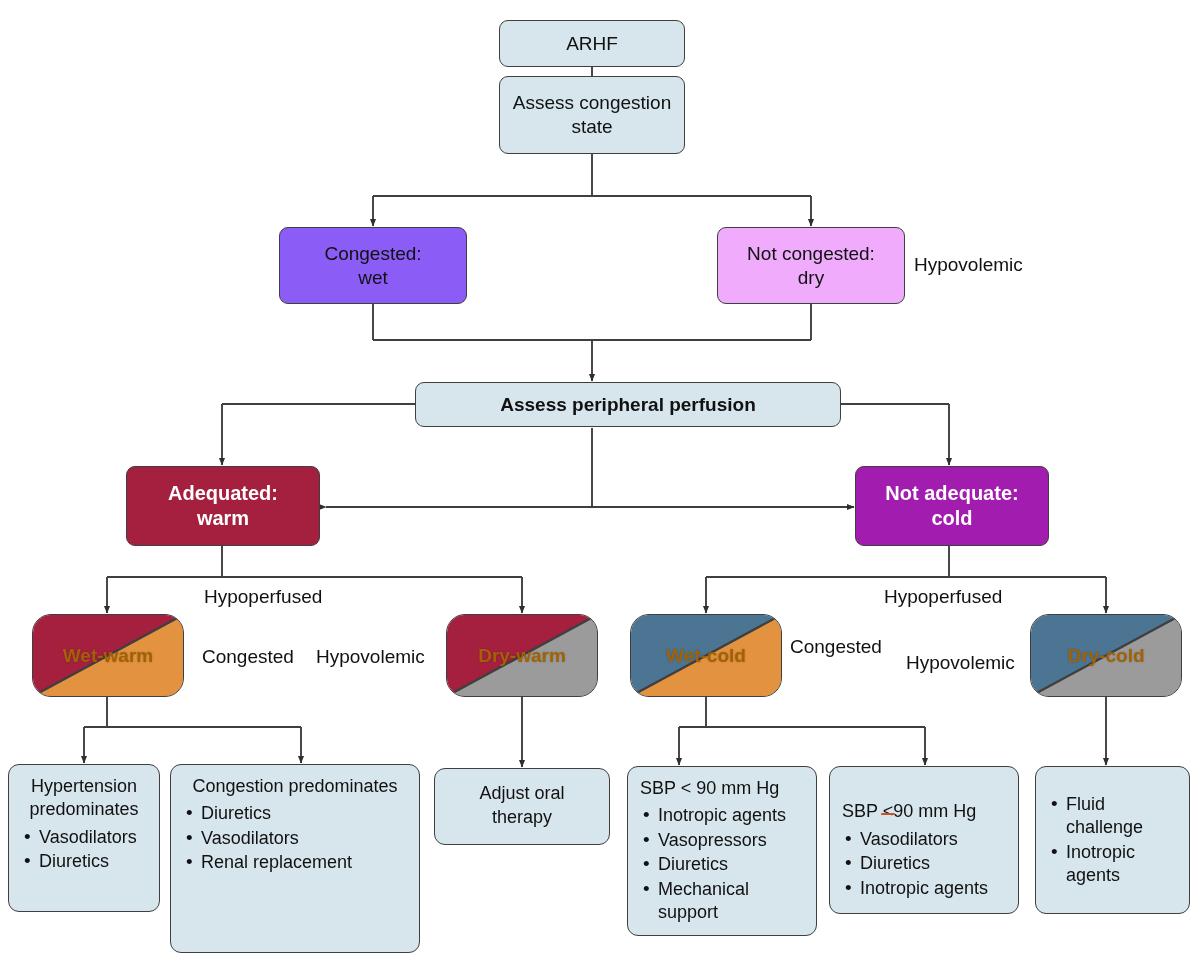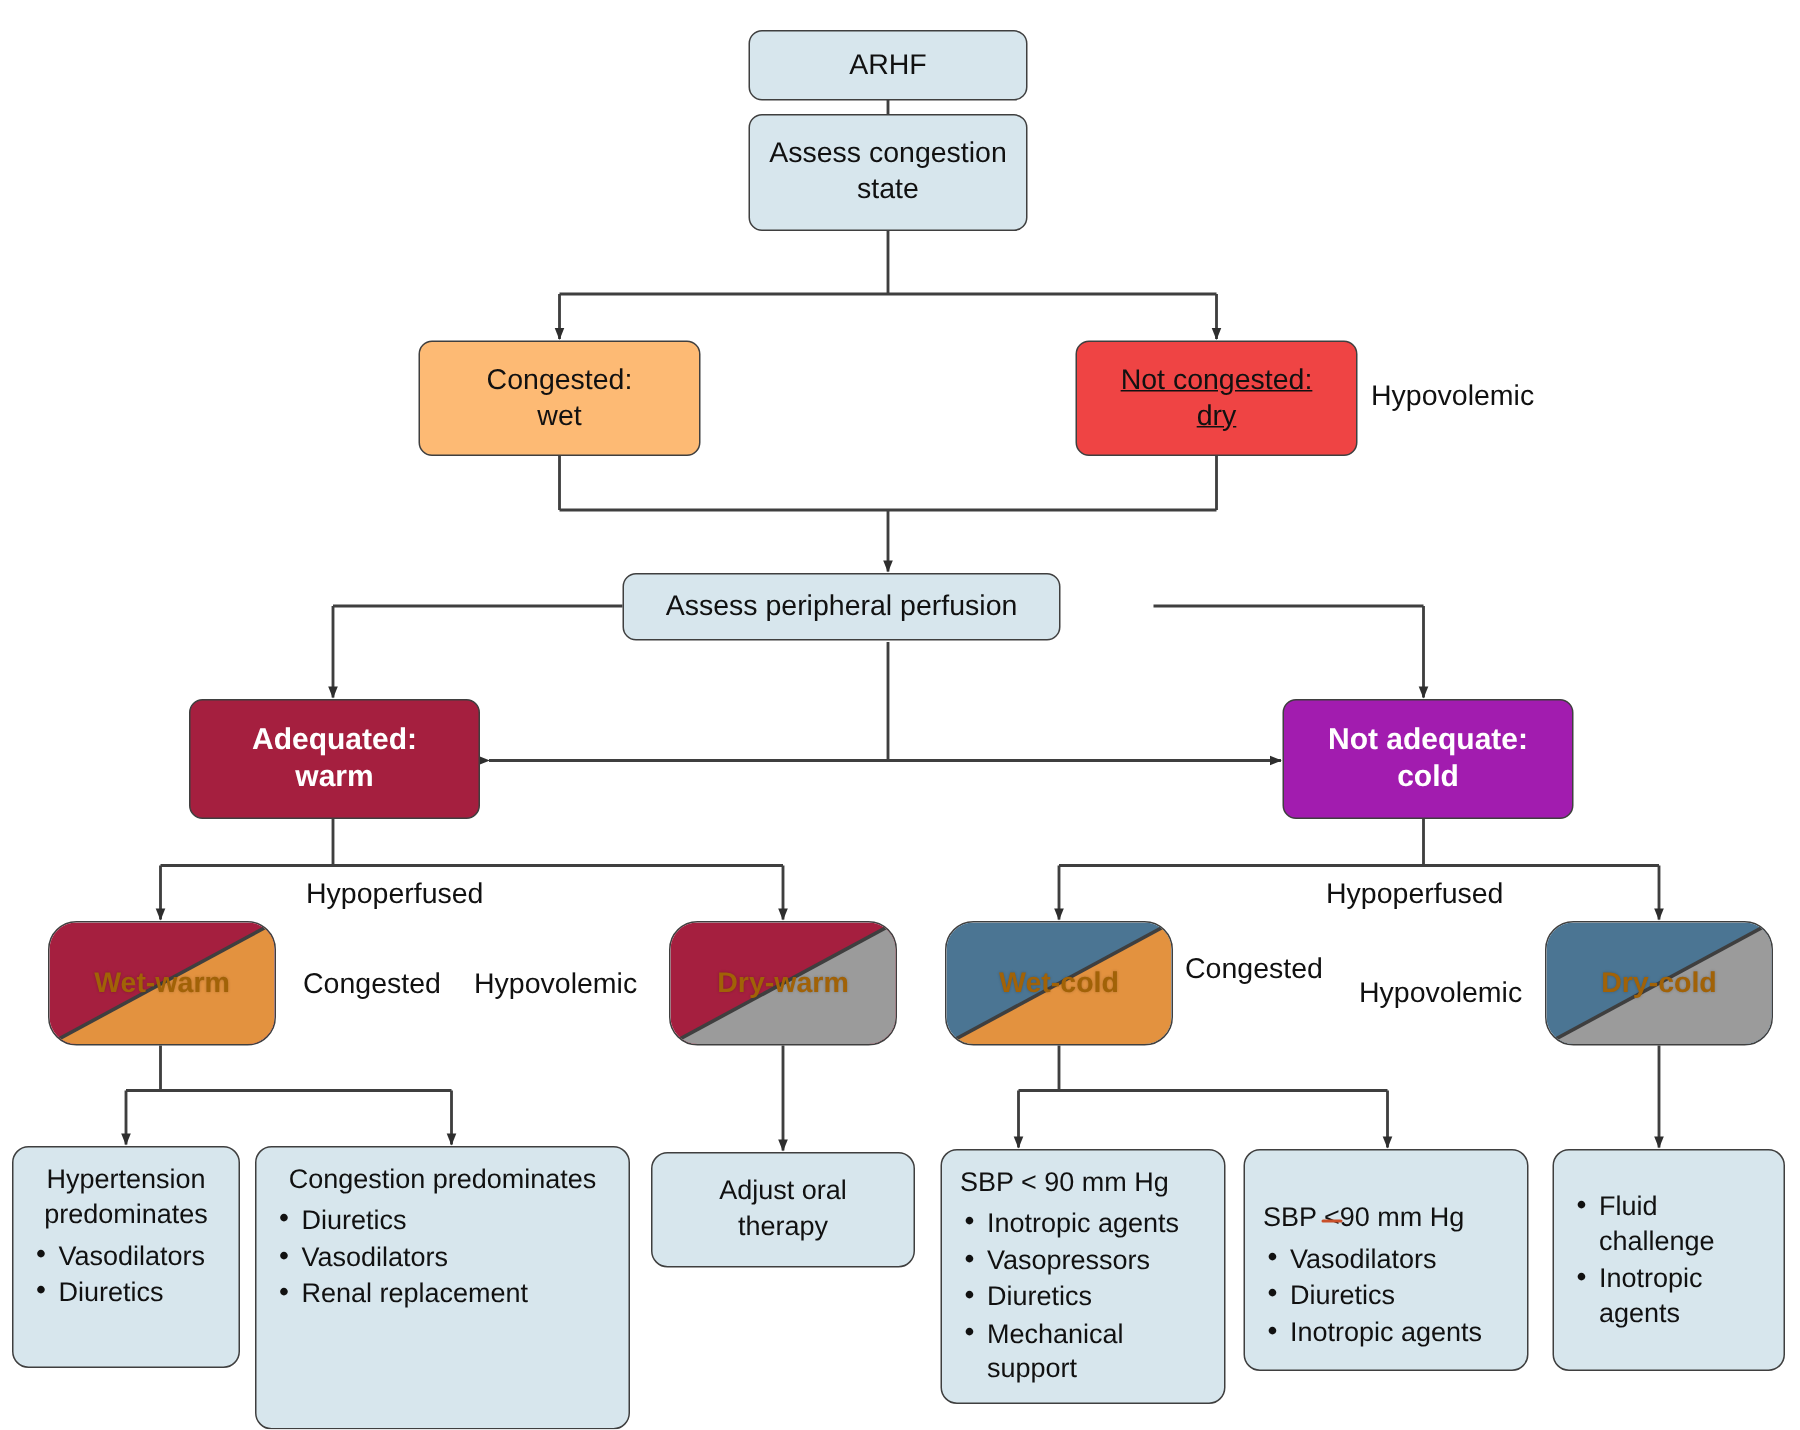--- a/index.html
+++ b/index.html
@@ -40,22 +40,22 @@
     line-height: 1.24;
     overflow: hidden;
   }
   .node .lbl {
     position: relative;
     z-index: 2;
     padding: 0 8px;
     white-space: pre-line;
   }
   .n-blue   { background: #d7e6ed; }
-  .n-orange { background: #fdba74; }
-  .n-gray   { background: #ef4444; text-decoration: underline; }
+  .n-orange { background: #8b5cf6; }
+  .n-gray   { background: #f0abfc; }
   .n-red    { background: #a51f3f; color: #ffffff; }
   .n-steel  { background: #a21caf; color: #ffffff; }
 
   
   .split { position: absolute; box-sizing: border-box; border: 1.6px solid #3f3f3f;
            border-radius: 19px; overflow: hidden; display:flex; align-items:center;
            justify-content:center; color:#a16207; }
   .split .half-a, .split .half-b {
     position: absolute; left: 0; top: 0; width: 100%; height: 100%;
   }
@@ -202,21 +202,21 @@
 wet</span>
   </div>
 
   <div class="node n-gray" style="left:717px; top:227px; width:188px; height:77px; font-size:19px;">
     <span class="lbl">Not congested:
 dry</span>
   </div>
 
   <div class="free-label" style="left:914px; top:253px; font-size:19px;">Hypovolemic</div>
 
-  <div class="node n-blue" style="left:415px; top:382px; width:292px; height:45px; font-size:19px;">
+  <div class="node n-blue" style="left:415px; top:382px; width:426px; height:45px; font-size:19px;font-weight:bold;">
     <span class="lbl">Assess peripheral perfusion</span>
   </div>
 
   <div class="node n-red" style="left:126px; top:466px; width:194px; height:80px; font-size:20px; font-weight:600;">
     <span class="lbl">Adequated:
 warm</span>
   </div>
 
   <div class="node n-steel" style="left:855px; top:466px; width:194px; height:80px; font-size:20px; font-weight:600;">
     <span class="lbl">Not adequate:

